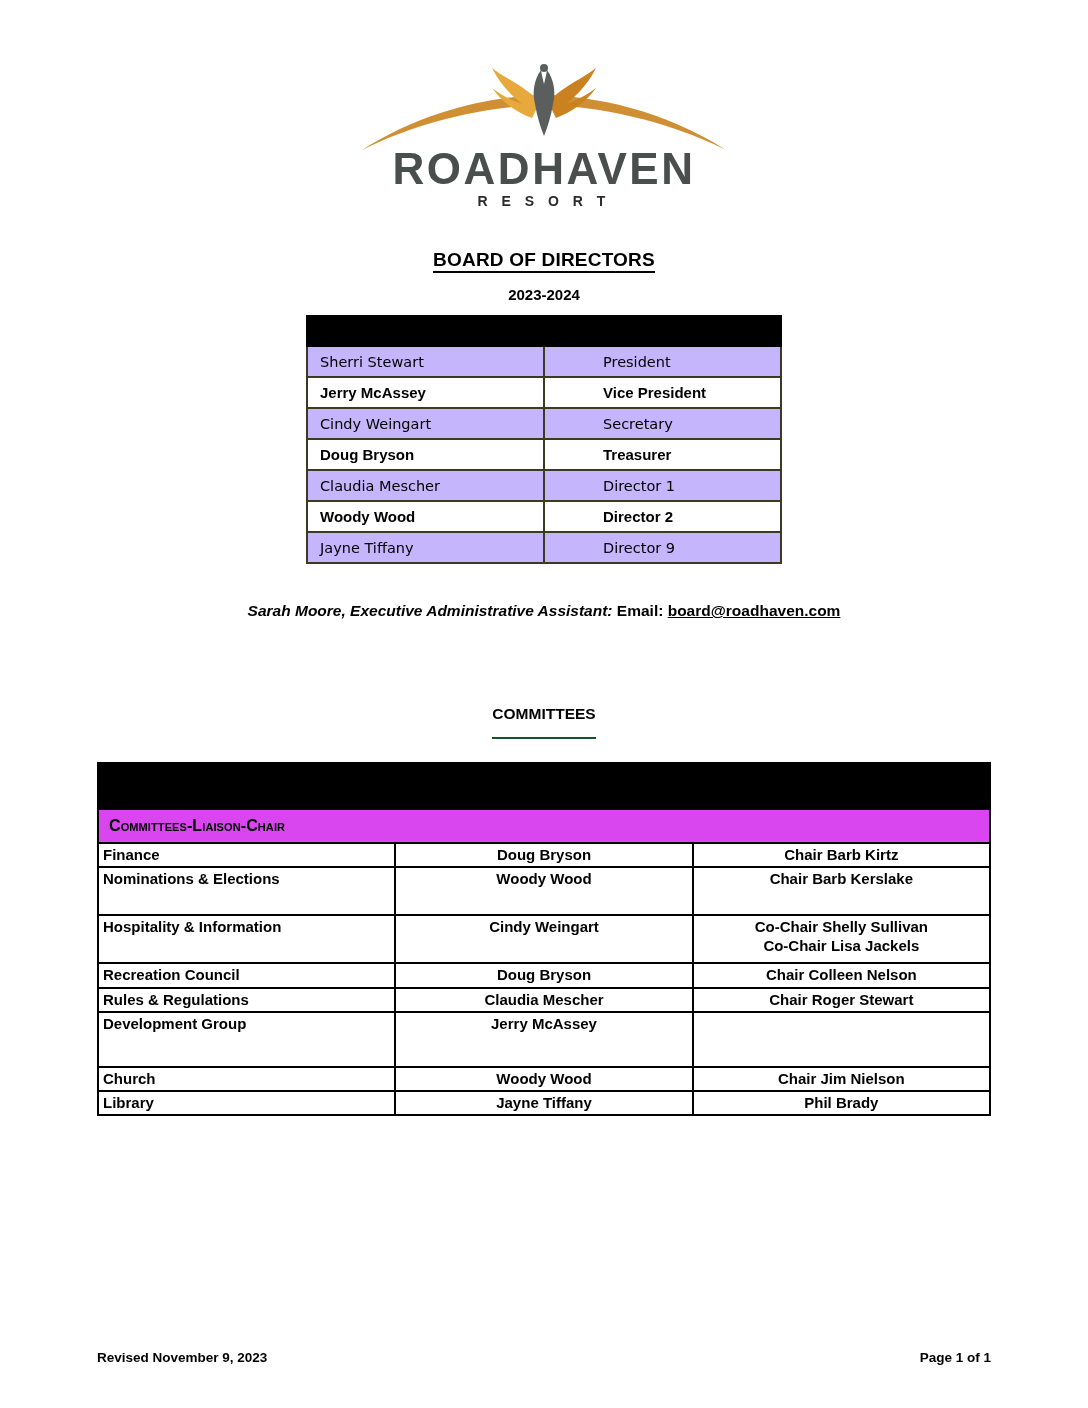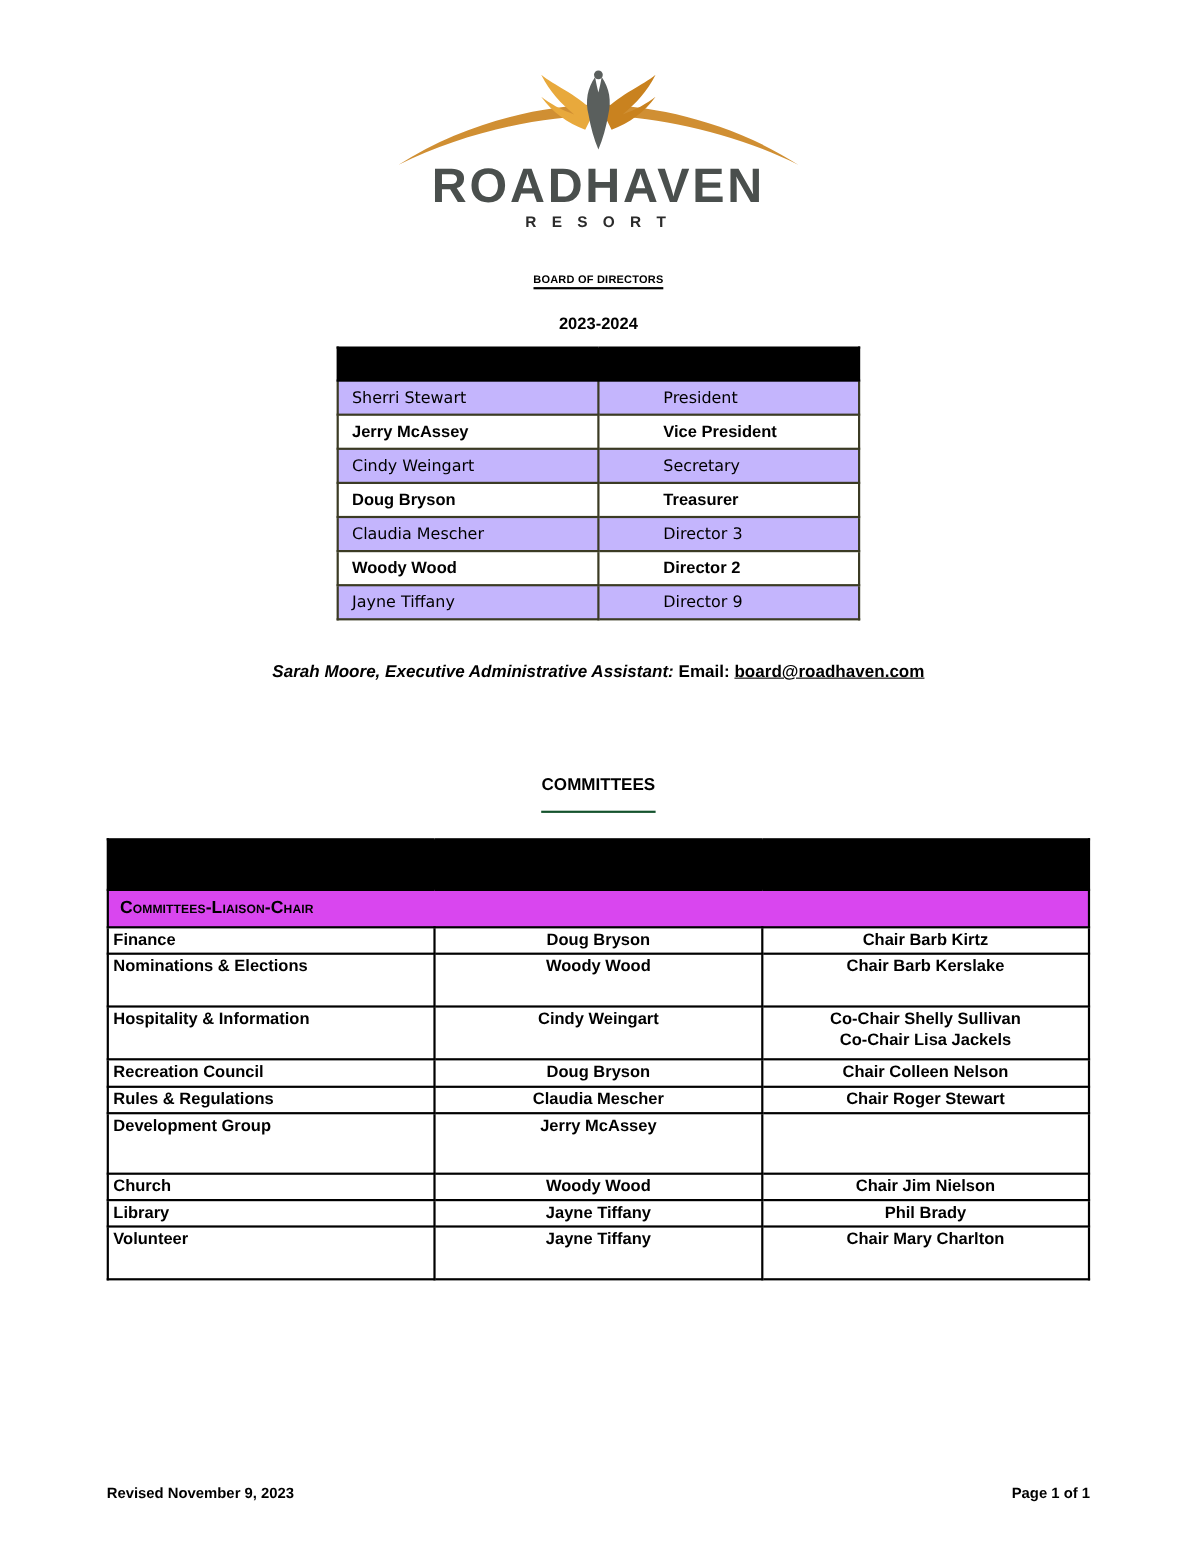--- a/index.html
+++ b/index.html
@@ -28,21 +28,21 @@
   
   .doc-heading {
     text-align: center;
     font-weight: bold;
     letter-spacing: .2px;
   }
   #board-title {
     position: absolute;
     left: 0; right: 0;
     top: 249px;
-    font-size: 10px;
+    font-size: 19px;
   }
   #board-title span {
     border-bottom: 2px solid #000;
     padding-bottom: 1px;
   }
   #board-years {
     position: absolute;
     left: 0; right: 0;
     top: 286px;
     font-size: 15px;
@@ -236,21 +236,21 @@
       <tr class="odd">
         <td>Cindy Weingart</td>
         <td class="role-cell">Secretary</td>
       </tr>
       <tr class="even">
         <td>Doug Bryson</td>
         <td class="role-cell">Treasurer</td>
       </tr>
       <tr class="odd">
         <td>Claudia Mescher</td>
-        <td class="role-cell">Director 3</td>
+        <td class="role-cell">Director 1</td>
       </tr>
       <tr class="even">
         <td>Woody Wood</td>
         <td class="role-cell">Director 2</td>
       </tr>
       <tr class="odd">
         <td>Jayne Tiffany</td>
         <td class="role-cell">Director 9</td>
       </tr>
     </tbody>
@@ -309,24 +309,19 @@
       <tr class="r1">
         <td class="c-name">Church</td>
         <td class="c-liaison">Woody Wood</td>
         <td class="c-chair">Chair Jim Nielson</td>
       </tr>
       <tr class="r1">
         <td class="c-name">Library</td>
         <td class="c-liaison">Jayne Tiffany</td>
         <td class="c-chair">Phil Brady</td>
       </tr>
-      <tr class="r-last">
-        <td class="c-name">Volunteer</td>
-        <td class="c-liaison">Jayne Tiffany</td>
-        <td class="c-chair">Chair Mary Charlton</td>
-      </tr>
     </tbody>
 </table>
 
 <div id="footer">
   <span>Revised November 9, 2023</span>
   <span>Page 1 of 1</span>
 </div>
 
 </body></html>

